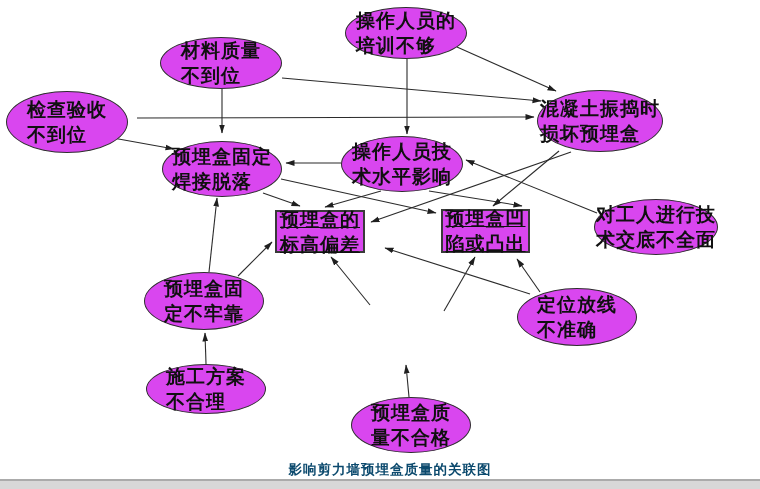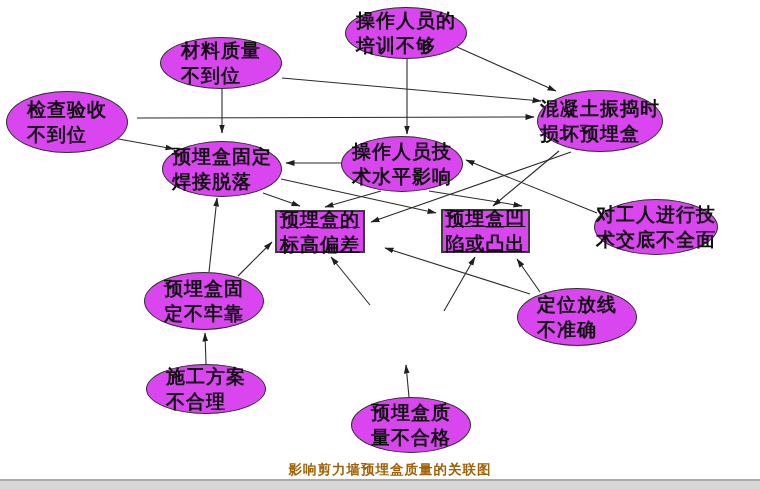--- a/index.html
+++ b/index.html
@@ -15,21 +15,21 @@
     position:absolute;z-index:2;background:#d946ef;
     display:flex;align-items:center;justify-content:center;
     color:#101010;font-weight:bold;font-size:19px;line-height:1.3;
     letter-spacing:1px;box-sizing:border-box;
   }
   .ellipse{border:1.3px solid #2e2e2e;border-radius:50%;}
   .rect{border:2px solid #3a3a3a;text-decoration:underline;}
   .lbl{white-space:pre-line;text-align:left;display:block;}
   .caption{
     position:absolute;left:20px;top:461px;width:740px;z-index:2;
-    text-align:center;font-weight:bold;font-size:13.5px;color:#a16207;
+    text-align:center;font-weight:bold;font-size:13.5px;color:#0c4a6e;
     letter-spacing:1px;
   }
   .bottom-line{position:absolute;left:0;top:479px;width:760px;height:2px;background:#ababab;z-index:3;}
   .bottom-bar{position:absolute;left:0;top:481px;width:760px;height:8px;background:#d8d8d8;z-index:3;}
 </style>
 </head>
 <body>
 
 <div class="stage">
 

